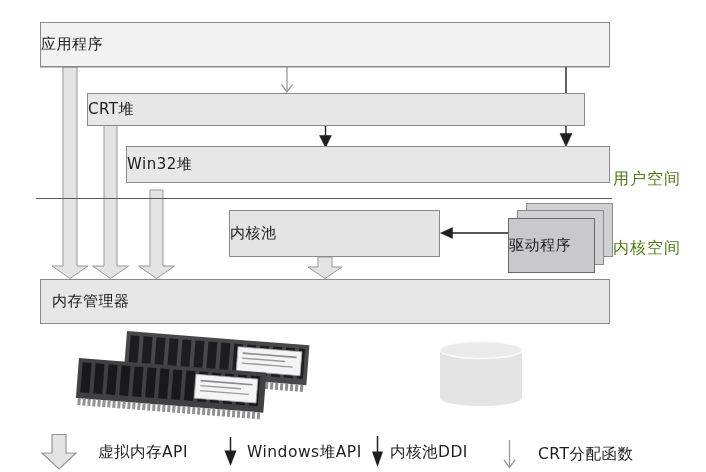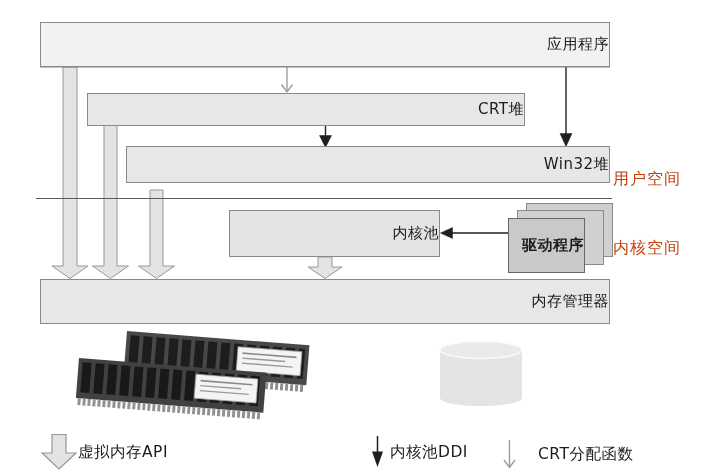--- a/index.html
+++ b/index.html
@@ -5,29 +5,29 @@
   html,body{margin:0;padding:0;background:#ffffff;}
   .canvas{
     position:relative;width:706px;height:472px;background:#ffffff;
     font-family:"DejaVu Sans","Liberation Sans",sans-serif;
     color:#1f1f1f;overflow:hidden;
   }
   .layer{position:absolute;left:0;top:0;}
   .box{
     position:absolute;box-sizing:border-box;
     border:1px solid #8a8a8c;
-    display:flex;align-items:center;justify-content:flex-end;
+    display:flex;align-items:center;justify-content:flex-start;
     font-size:15px;letter-spacing:0.5px;color:#1c1c1e;
     background:#e7e7e8;
   }
   .box-app{background:#f2f2f3;box-shadow:0 1px 0 rgba(120,120,122,.45);}
   .box-drv{background:#c9c9cb;border-color:#68686a;}
   .box-drv-back{background:#d0d0d2;border-color:#74747  6;}
   .region-label{
-    position:absolute;font-size:16px;letter-spacing:1px;color:#c2410c;
+    position:absolute;font-size:16px;letter-spacing:1px;color:#4d7c0f;
     white-space:nowrap;
   }
   .legend-item{
     position:absolute;display:flex;align-items:center;
     font-size:15.5px;color:#1c1c1e;letter-spacing:0.5px;white-space:nowrap;
   }
   .legend-item .lbl{display:inline-block;}
 </style>
 </head>
 <body>
@@ -91,54 +91,61 @@
     <g>
       <path d="M440 350 L440 398 A41 8 0 0 0 522 398 L522 350 Z" fill="#e4e4e5"></path>
       <ellipse cx="481" cy="350" rx="41" ry="8.5" fill="#eaeaeb" stroke="#fafafa" stroke-width="1.4"></ellipse>
     </g>
   </svg>
 
   <div class="box box-app" style="left:40px;top:22px;width:570px;height:45px;">
     <span>应用程序</span>
   </div>
 
-  <div class="box" style="left:87px;top:93px;width:438px;height:33px;">
+  <div class="box" style="left:87px;top:93px;width:498px;height:33px;">
     <span>CRT堆</span>
   </div>
 
   <div class="box" style="left:126px;top:146px;width:484px;height:37px;">
     <span>Win32堆</span>
   </div>
 
   <div class="box" style="left:229px;top:210px;width:211px;height:47px;background:#e4e4e5;">
     <span>内核池</span>
   </div>
 
   <div>
     <div class="box box-drv-back" style="left:526px;top:203px;width:87px;height:54px;"></div>
     <div class="box box-drv-back" style="left:517px;top:210px;width:87px;height:55px;"></div>
-    <div class="box box-drv" style="left:508px;top:218px;width:77px;height:55px;font-weight:bold;">
+    <div class="box box-drv" style="left:508px;top:218px;width:87px;height:55px;">
       <span>驱动程序</span>
     </div>
   </div>
 
   <div class="box" style="left:40px;top:279px;width:570px;height:45px;padding-left:11px;">
     <span>内存管理器</span>
   </div>
 
   <div class="region-label" style="left:613px;top:169px;">用户空间</div>
   <div class="region-label" style="left:613px;top:203px;margin-top:35px;">内核空间</div>
 
-  <div class="legend-item" style="left:40px;top:433px;gap:0;">
+  <div class="legend-item" style="left:40px;top:433px;gap:20px;">
     <svg width="38" height="38" viewBox="0 0 38 38">
       <path d="M12 1.5 L12 20 L2 20 L19 36 L36 20 L26 20 L26 1.5 Z" fill="#e3e3e4" stroke="#97979a" stroke-width="1.2"></path>
     </svg>
     <span class="lbl">虚拟内存API</span>
   </div>
 
+  <div class="legend-item" style="left:224px;top:437px;gap:10px;">
+    <svg width="13" height="30" viewBox="0 0 13 30">
+      <path d="M6.5 0 L6.5 14" stroke="#1f1f1f" stroke-width="1.5" fill="none"></path>
+      <path d="M0.5 13.5 L12.5 13.5 L6.5 29 Z" fill="#1f1f1f"></path>
+    </svg>
+    <span class="lbl">Windows堆API</span>
+  </div>
 
   <div class="legend-item" style="left:371px;top:436px;gap:6px;">
     <svg width="13" height="32" viewBox="0 0 13 32">
       <path d="M6.5 0 L6.5 16" stroke="#1f1f1f" stroke-width="1.5" fill="none"></path>
       <path d="M1 15.5 L12 15.5 L6.5 31 Z" fill="#1f1f1f"></path>
     </svg>
     <span class="lbl">内核池DDI</span>
   </div>
 
   <div class="legend-item" style="left:503px;top:440px;gap:22px;">

